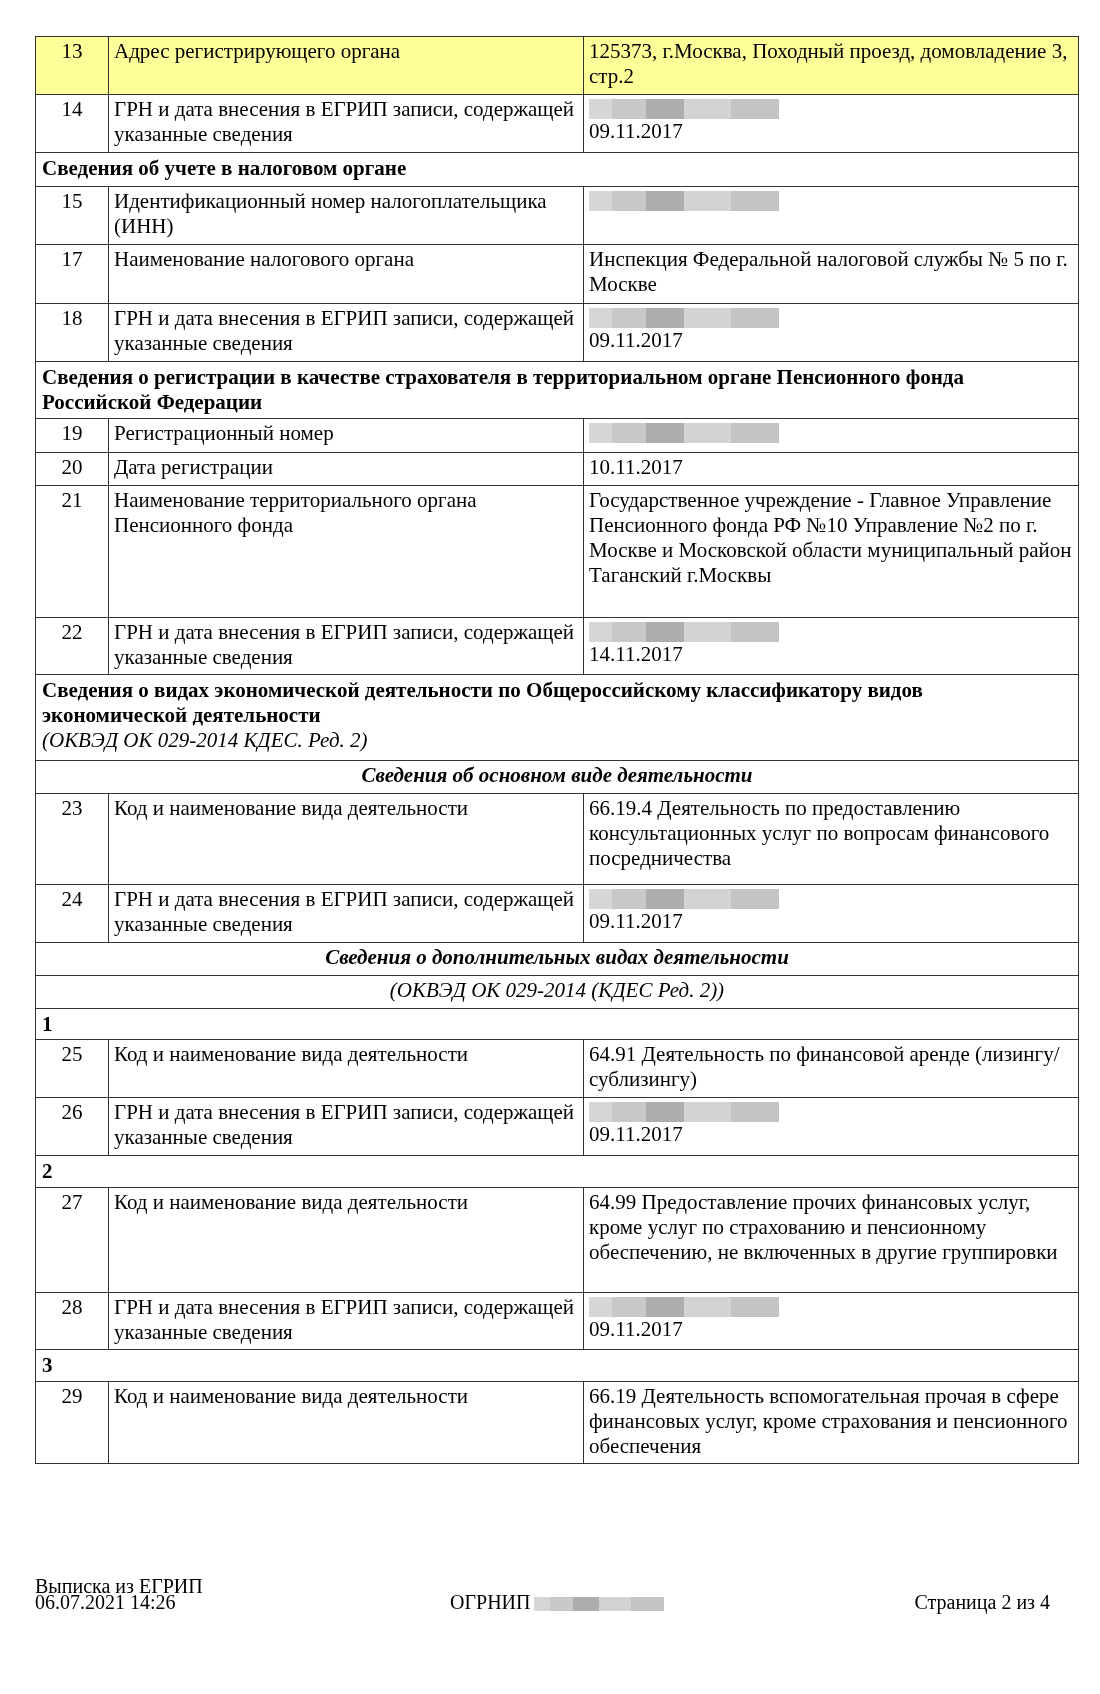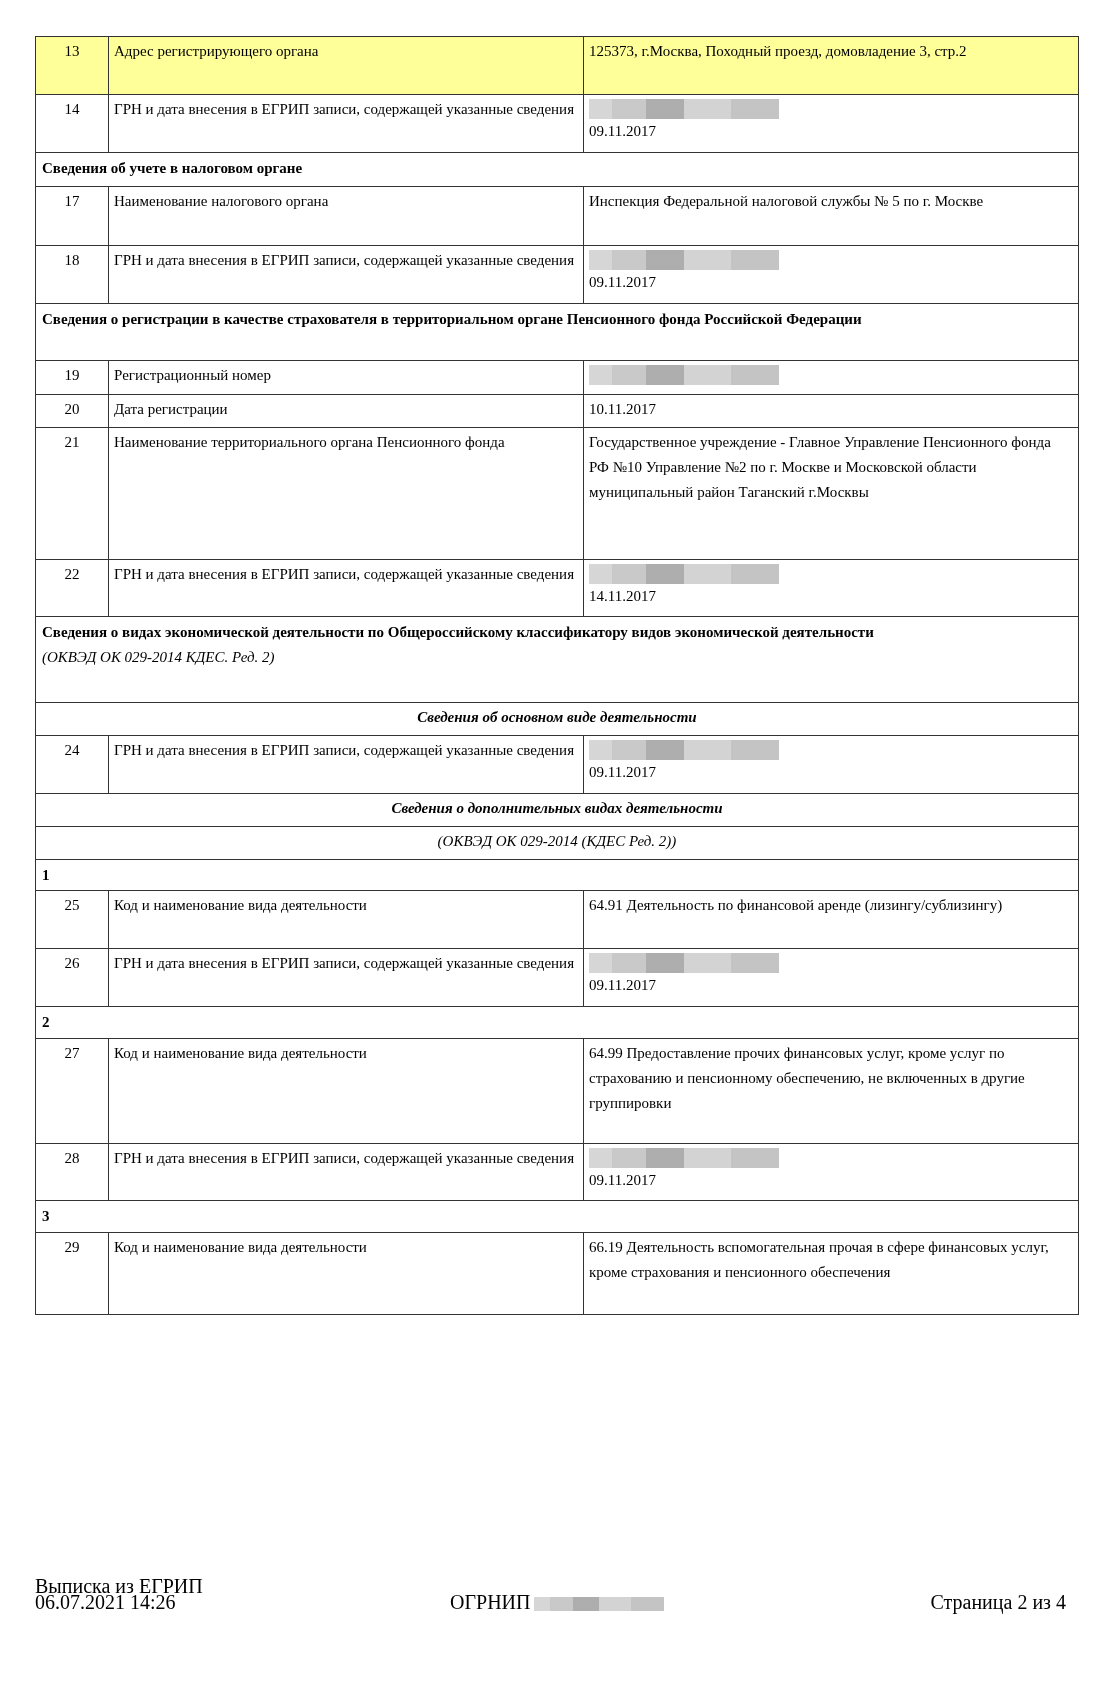--- a/index.html
+++ b/index.html
@@ -1,30 +1,30 @@
 <!DOCTYPE html>
 <html><head>
 <meta charset="utf-8">
 <style>
 html,body{margin:0;padding:0;background:#fff;}
 body{width:1100px;height:1694px;position:relative;font-family:"Liberation Serif",serif;color:#000;}
-table{position:absolute;left:35px;top:36px;width:1043px;border-collapse:collapse;table-layout:fixed;font-size:15px;line-height:25px;}
+table{position:absolute;left:35px;top:36px;width:1043px;border-collapse:collapse;table-layout:fixed;font-size:21px;line-height:25px;}
 td{border:1.5px solid #333;vertical-align:top;padding:2px 5px 0 5px;overflow:hidden;}
 td.num{text-align:center;}
 tr.hl td{background:#ffff99;}
 td.sec{text-align:left;font-weight:bold;padding:3px 6px 2px;}
 td.sec i{font-weight:normal;}
 td.sub{text-align:center;font-weight:bold;font-style:italic;}
 td.it{text-align:center;font-style:italic;}
 .blur{display:block;width:190px;height:20px;margin-top:2px;background:linear-gradient(90deg,#ccc 0 12%,#bbb 12% 30%,#999 30% 50%,#c8c8c8 50% 75%,#b5b5b5 75% 100%);opacity:.8;}
 .footer{position:absolute;top:1578px;font-size:20px;line-height:16px;}
 .f-left{left:35px;}
 .f-mid{left:450px;top:1594px;}
 .f-mid .blur{display:inline-block;width:130px;height:14px;vertical-align:middle;margin:0 0 0 4px;}
-.f-right{right:34px;top:1594px;}
+.f-right{right:50px;top:1594px;}
 </style>
 </head>
 <body>
 
 <table>
   <colgroup>
       <col style="width:73px">
       <col style="width:475px">
       <col style="width:495px">
     </colgroup>
@@ -34,20 +34,25 @@
         <td>Адрес регистрирующего органа</td>
         <td><span>125373, г.Москва, Походный проезд, домовладение 3, стр.2</span></td>
       </tr>
       <tr style="height: 58px;">
         <td class="num">14</td>
         <td>ГРН и дата внесения в ЕГРИП записи, содержащей указанные сведения</td>
         <td><span class="blur"></span><span>09.11.2017</span></td>
       </tr>
       <tr style="height: 34px;">
         <td colspan="3" class="sec"><span>Сведения об учете в налоговом органе</span></td>
+      </tr>
+      <tr style="height: 58px;">
+        <td class="num">15</td>
+        <td>Идентификационный номер налогоплательщика (ИНН)</td>
+        <td><span class="blur"></span><span></span></td>
       </tr>
       <tr style="height: 59px;">
         <td class="num">17</td>
         <td>Наименование налогового органа</td>
         <td><span>Инспекция Федеральной налоговой службы № 5 по г. Москве</span></td>
       </tr>
       <tr style="height: 58px;">
         <td class="num">18</td>
         <td>ГРН и дата внесения в ЕГРИП записи, содержащей указанные сведения</td>
         <td><span class="blur"></span><span>09.11.2017</span></td>
@@ -73,20 +78,25 @@
       <tr style="height: 57px;">
         <td class="num">22</td>
         <td>ГРН и дата внесения в ЕГРИП записи, содержащей указанные сведения</td>
         <td><span class="blur"></span><span>14.11.2017</span></td>
       </tr>
       <tr style="height: 86px;">
         <td colspan="3" class="sec"><span>Сведения о видах экономической деятельности по Общероссийскому классификатору видов экономической деятельности</span><br><i>(ОКВЭД ОК 029-2014 КДЕС. Ред. 2)</i></td>
       </tr>
       <tr style="height: 33px;">
         <td colspan="3" class="sub"><span>Сведения об основном виде деятельности</span></td>
+      </tr>
+      <tr style="height: 91px;">
+        <td class="num">23</td>
+        <td>Код и наименование вида деятельности</td>
+        <td><span>66.19.4 Деятельность по предоставлению консультационных услуг по вопросам финансового посредничества</span></td>
       </tr>
       <tr style="height: 58px;">
         <td class="num">24</td>
         <td>ГРН и дата внесения в ЕГРИП записи, содержащей указанные сведения</td>
         <td><span class="blur"></span><span>09.11.2017</span></td>
       </tr>
       <tr style="height: 33px;">
         <td colspan="3" class="sub"><span>Сведения о дополнительных видах деятельности</span></td>
       </tr>
       <tr style="height: 33px;">

